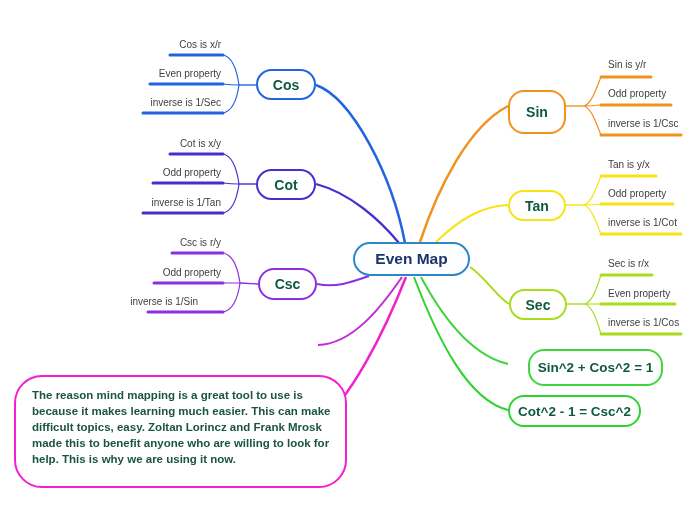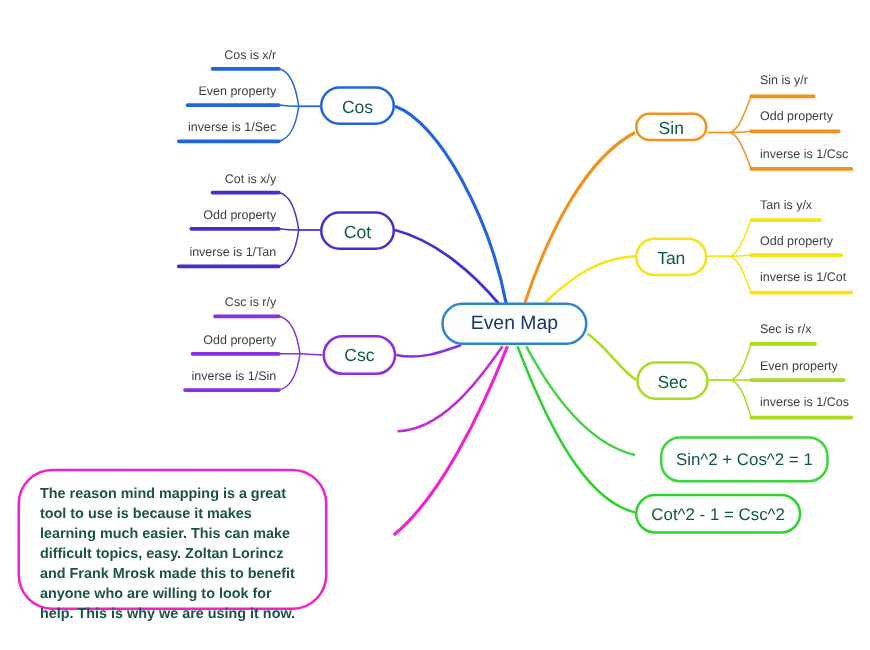--- a/index.html
+++ b/index.html
@@ -4,34 +4,34 @@
 <style>
   html,body{margin:0;padding:0;background:#ffffff;}
   #canvas{
     position:relative;width:696px;height:520px;background:#ffffff;overflow:hidden;
     font-family:"Liberation Sans",sans-serif;
   }
   #wires{position:absolute;left:0;top:0;width:696px;height:520px;}
   .node{
     position:absolute;display:flex;align-items:center;justify-content:center;
     background:#ffffff;border:2px solid #d946ef;border-radius:16px;
-    font-weight:normal;color:#0d5a3c;box-sizing:border-box;white-space:nowrap;
+    font-weight:bold;color:#0d5a3c;box-sizing:border-box;white-space:nowrap;
   }
   .topic{font-size:14px;}
   .eq{font-size:13.5px;}
   .center{
     border-color:#2e86c8;color:#1c336b;font-size:15.5px;border-radius:17px;
     background:#fdfeff;
   }
   .leaf{
     position:absolute;font-size:10px;color:#3e3e3e;white-space:nowrap;line-height:12px;
   }
   .leaf.l{text-align:right;}
   .note{
-    position:absolute;left:14px;top:375px;width:248px;height:113px;box-sizing:border-box;
+    position:absolute;left:14px;top:375px;width:333px;height:113px;box-sizing:border-box;
     border:2.5px solid #f320ce;border-radius:28px;background:#ffffff;
     padding:10px 14px 8px 16px;
     font-weight:bold;font-size:11.5px;line-height:16px;color:#1c5347;
   }
   .b-cos{border-color:#2264e0;} .b-cot{border-color:#4331ce;} .b-csc{border-color:#8b2fe2;}
   .b-tan2{border-color:#c32bd9;} .b-sin{border-color:#f0921e;} .b-tan{border-color:#f6e414;}
   .b-sec{border-color:#a8dc1c;} .b-sin2{border-color:#3fd53f;} .b-cot2{border-color:#2ed32e;text-align:center;}
 </style>
 </head>
 <body>
@@ -102,32 +102,32 @@
     </div>
   <div class="leaf l" style="right:475px;top:138px;">Cot is x/y</div>
   <div class="leaf l" style="right:475px;top:167px;">Odd property</div>
   <div class="leaf l" style="right:475px;top:197px;">inverse is 1/Tan</div>
 
   <div class="node topic b-csc" style="left:258px;top:268px;width:59px;height:32px;">
       <span>Csc</span>
     </div>
   <div class="leaf l" style="right:475px;top:237px;">Csc is r/y</div>
   <div class="leaf l" style="right:475px;top:267px;">Odd property</div>
-  <div class="leaf l" style="right:475px;top:296px;margin-left:44px;">inverse is 1/Sin</div>
+  <div class="leaf l" style="right:498px;top:296px;margin-left:44px;">inverse is 1/Sin</div>
 
 
   <div class="note">
     <span>The reason mind mapping is a great tool to use is because it makes learning much easier. This can make difficult topics, easy. Zoltan Lorincz and Frank Mrosk made this to benefit anyone who are willing to look for help. This is why we are using it now.</span>
   </div>
 
   <div class="node center" style="left:353px;top:242px;width:117px;height:34px;">
       <span>Even Map</span>
     </div>
 
-  <div class="node topic b-sin" style="left:508px;top:90px;width:58px;height:23px;justify-content:center;">
+  <div class="node topic b-sin" style="left:508px;top:90px;width:58px;height:44px;justify-content:center;">
       <span>Sin</span>
     </div>
   <div class="leaf" style="left:608px;top:59px;">Sin is y/r</div>
   <div class="leaf" style="left:608px;top:88px;">Odd property</div>
   <div class="leaf" style="left:608px;top:118px;">inverse is 1/Csc</div>
 
   <div class="node topic b-tan" style="left:508px;top:190px;width:58px;height:31px;">
       <span>Tan</span>
     </div>
   <div class="leaf" style="left:608px;top:159px;">Tan is y/x</div>

